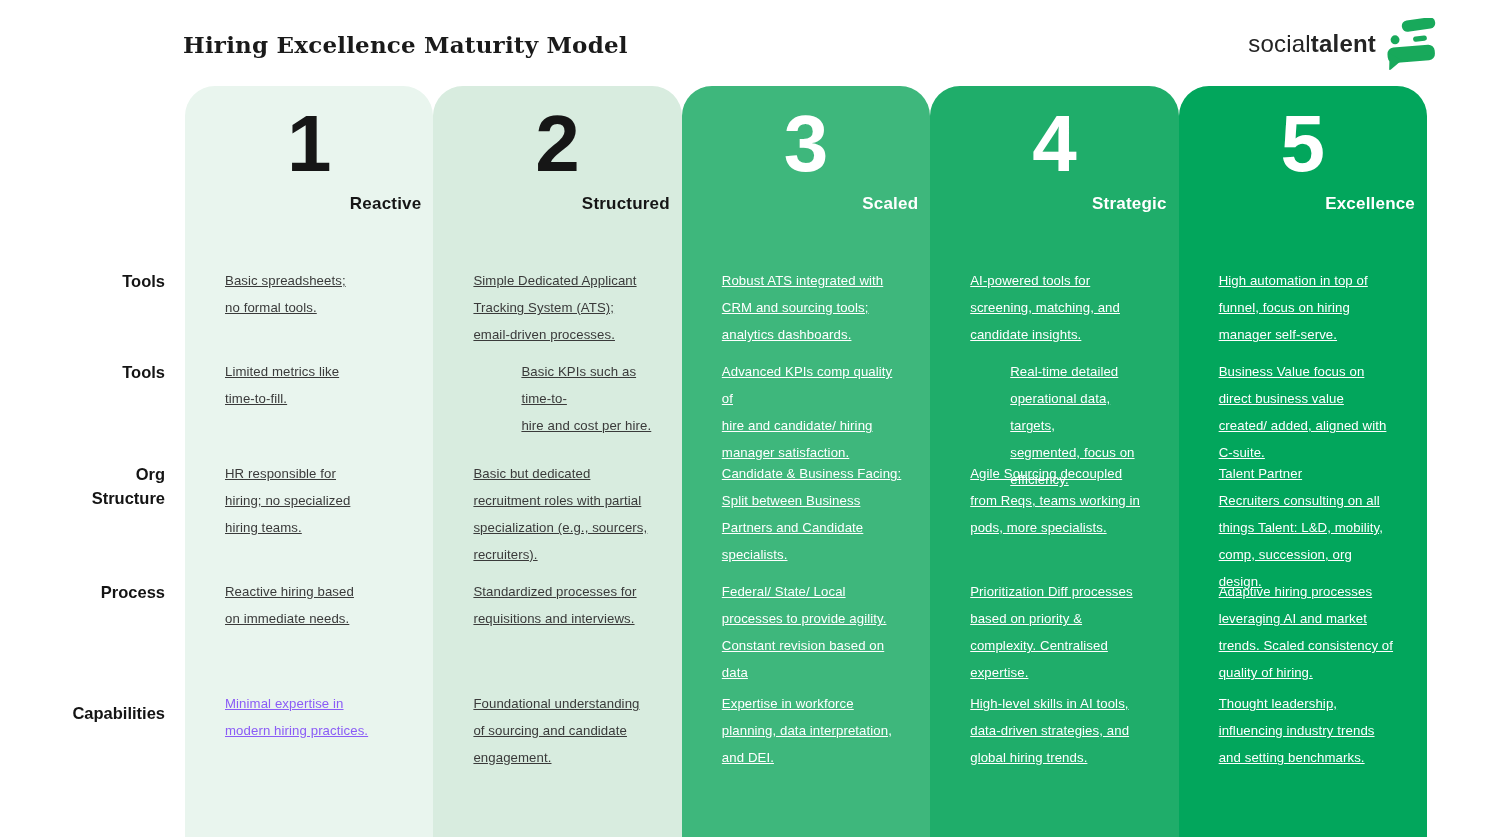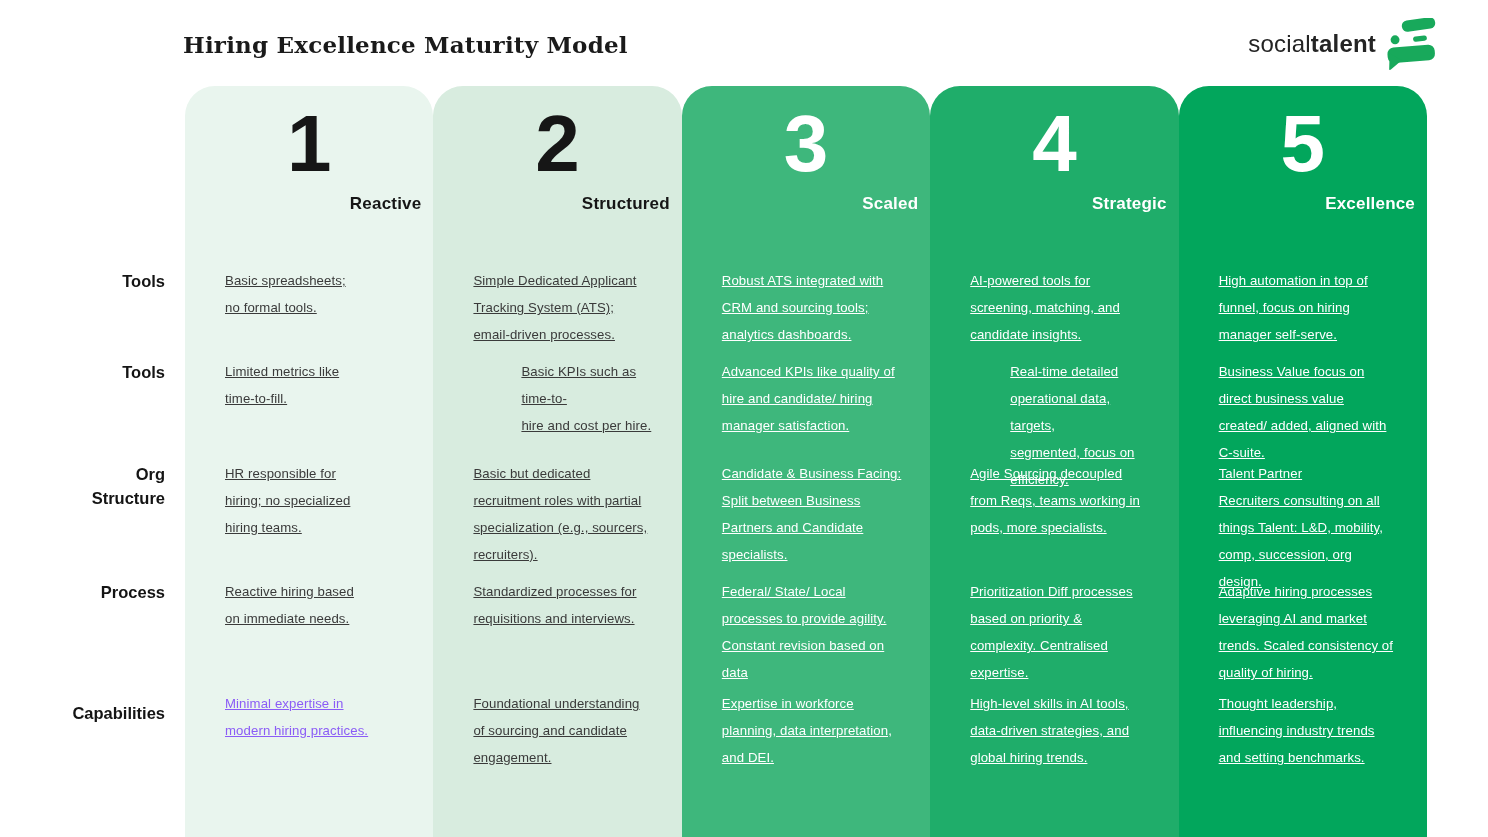--- a/index.html
+++ b/index.html
@@ -137,21 +137,21 @@
 of sourcing and candidate
 engagement.</div>
   </div>
 
   <div class="col" style="background-color: rgb(62, 183, 124);">
     <div class="num" style="color: rgb(255, 255, 255);">3</div>
     <div class="name" style="color: rgb(255, 255, 255);">Scaled</div>
     <div class="cell tools" style="color: rgb(255, 255, 255);">Robust ATS integrated with
 CRM and sourcing tools;
 analytics dashboards.</div>
-    <div class="cell kpis" style="color: rgb(255, 255, 255);">Advanced KPIs like quality of
+    <div class="cell kpis" style="color: rgb(255, 255, 255);">Advanced KPIs comp quality of
 hire and candidate/ hiring
 manager satisfaction.</div>
     <div class="cell org" style="color: rgb(255, 255, 255);">Candidate &amp; Business Facing:
 Split between Business
 Partners and Candidate
 specialists.</div>
     <div class="cell process" style="color: rgb(255, 255, 255);">Federal/ State/ Local
 processes to provide agility.
 Constant revision based on
 data</div>

